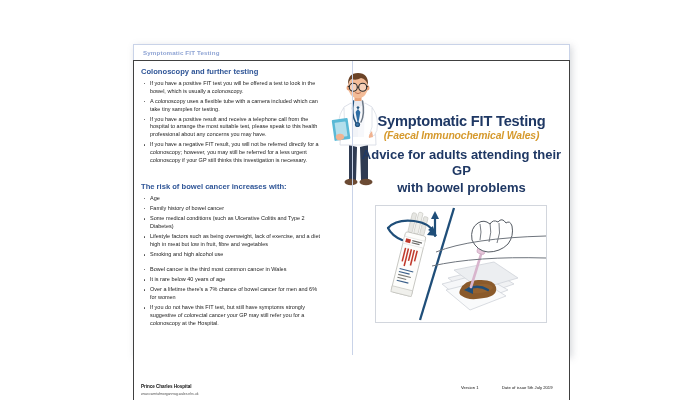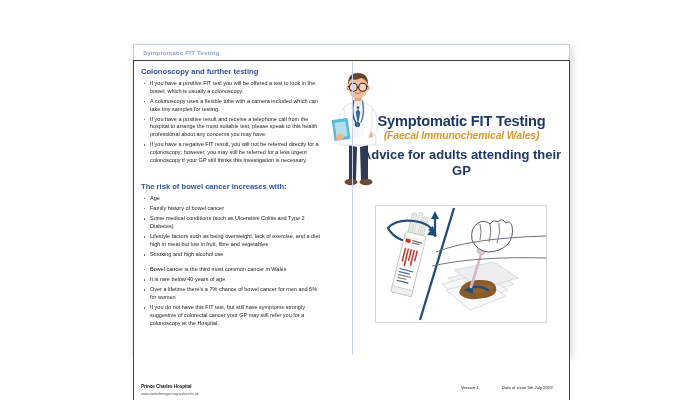--- a/index.html
+++ b/index.html
@@ -300,20 +300,21 @@
           <path d="M28.5 25.8 Q31 27.6 33.5 25.8" fill="none" stroke="#b5694f" stroke-width="0.9" stroke-linecap="round"></path>
         </svg>
       </div>
 
       <div class="right-panel">
 
         <div class="title-block">
           <div class="main-title">Symptomatic FIT Testing</div>
           <div class="sub-title">(Faecal Immunochemical Wales)</div>
           <div class="advice-line">Advice for adults attending their GP</div>
+          <div class="advice-line" style="margin-top:0;">with bowel problems</div>
         </div>
 
         <div class="kit-box">
           <svg class="kit-svg" width="170" height="116" viewBox="0 0 170 116">
             <rect x="0" y="0" width="170" height="116" fill="#ffffff"></rect>
 
             <line x1="78" y1="2" x2="44" y2="114" stroke="#1f4e79" stroke-width="2.3"></line>
 
             <g transform="rotate(14 40 30)">
               <rect x="31" y="8" width="4.4" height="20" rx="1.4" fill="#e6e6e2" stroke="#c3c3bd" stroke-width="0.6"></rect>

